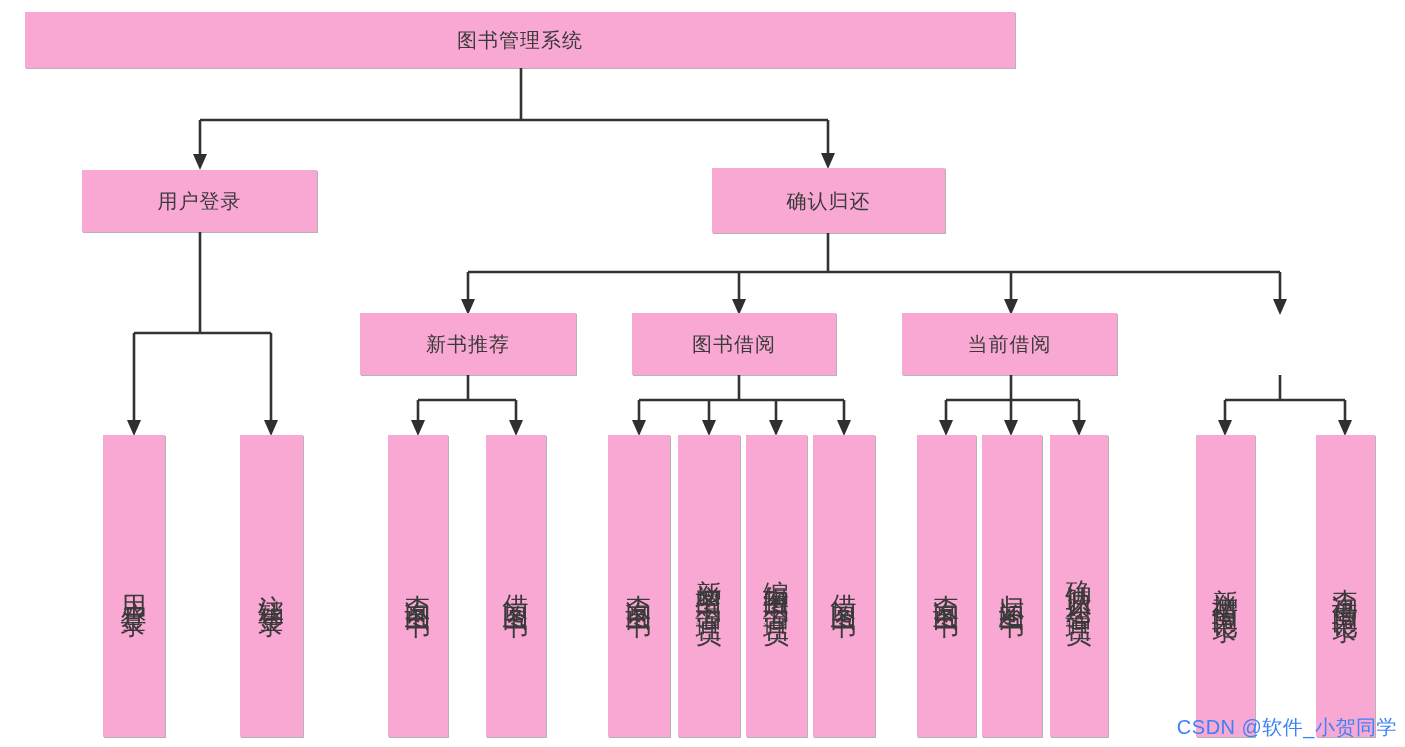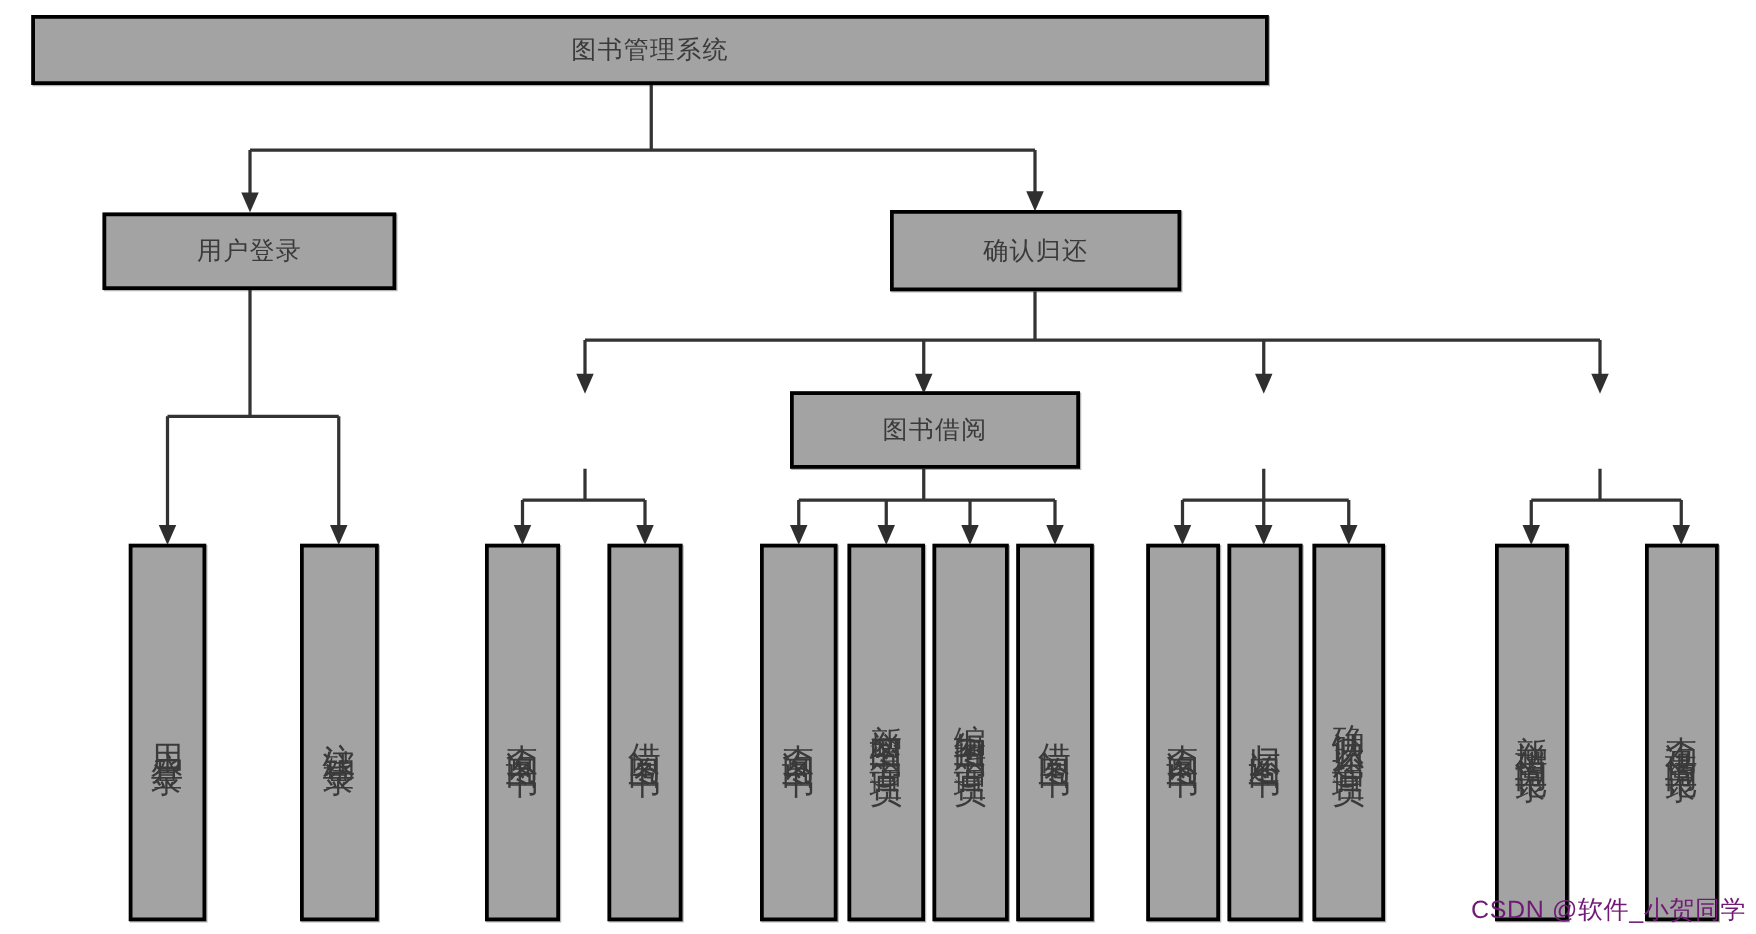--- a/index.html
+++ b/index.html
@@ -24,22 +24,22 @@
     stroke-width: 2.6;
     fill: none;
   }
   #edges polygon {
     fill: #2f2f2f;
     stroke: none;
   }
   .box {
     position: absolute;
     box-sizing: border-box;
-    border: 3px solid #000000;
-    background: #a3a3a3;
+    border: 3px solid #f9a8d4;
+    background: #f9a8d4;
     box-shadow: 1px 1px 0 rgba(40,40,40,0.35);
   }
   .box .lbl {
     position: absolute;
     left: 50%; top: 50%;
     transform: translate(-50%, -50%);
     color: #3a3a3a;
     white-space: nowrap;
   }
   .box.h .lbl {
@@ -51,21 +51,21 @@
     text-orientation: mixed;
     font-size: 26px;
     letter-spacing: 6px;
     line-height: 1;
   }
   #watermark {
     position: absolute;
     top: 714px;
     right: 8px;
     font-size: 20px;
-    color: #701a75;
+    color: #3b82f6;
     letter-spacing: 0.5px;
   }
 </style>
 </head>
 <body>
 
 <div id="stage">
 
   <svg id="edges" viewBox="0 0 1405 747" xmlns="http://www.w3.org/2000/svg">
 
@@ -110,22 +110,28 @@
     <span class="lbl">图书管理系统</span>
   </div>
 
   <div class="box h" style="left:82px;top:170px;width:235px;height:62px">
     <span class="lbl">用户登录</span>
   </div>
   <div class="box h" style="left:712px;top:168px;width:233px;height:65px">
     <span class="lbl">确认归还</span>
   </div>
 
-  <div class="box h" style="left:632px;top:313px;width:232px;height:62px">
+  <div class="box h" style="left:360px;top:313px;width:216px;height:62px">
+    <span class="lbl">新书推荐</span>
+  </div>
+  <div class="box h" style="left:632px;top:313px;width:204px;height:62px">
     <span class="lbl">图书借阅</span>
+  </div>
+  <div class="box h" style="left:902px;top:313px;width:215px;height:62px">
+    <span class="lbl">当前借阅</span>
   </div>
 
   <div class="box v" style="left:103px;top:435px;width:62px;height:302px">
     <span class="lbl">用户登录</span>
   </div>
   <div class="box v" style="left:240px;top:435px;width:63px;height:302px">
     <span class="lbl">注销登录</span>
   </div>
 
   <div class="box v" style="left:388px;top:435px;width:60px;height:302px">

